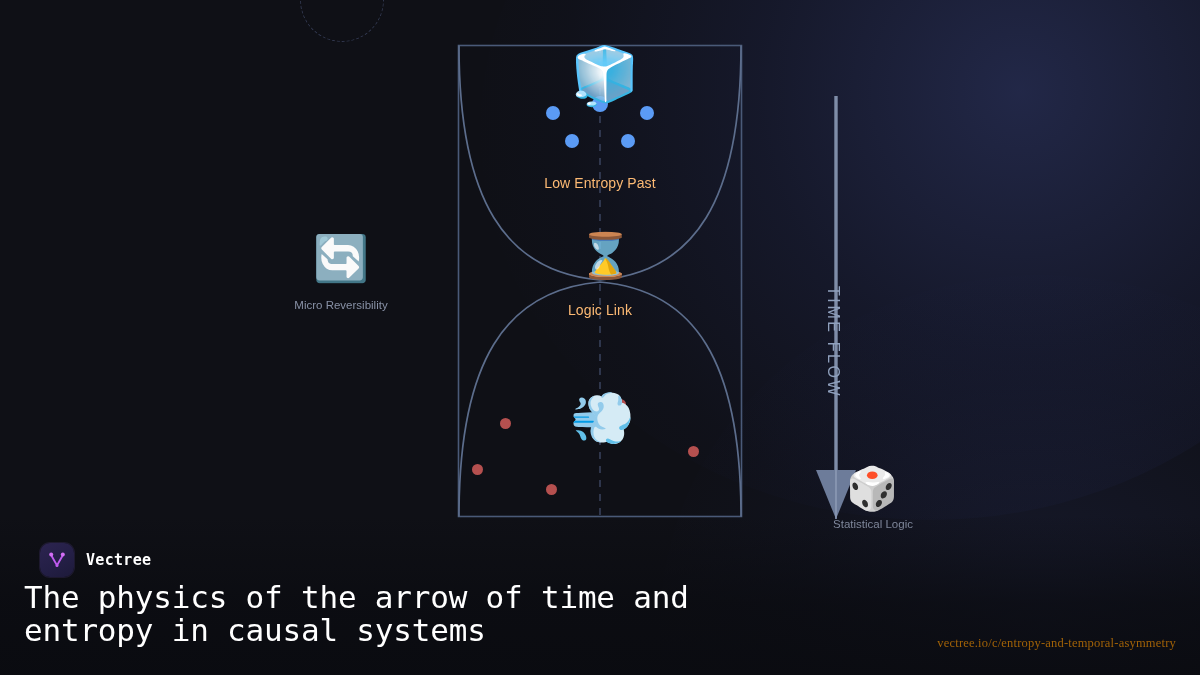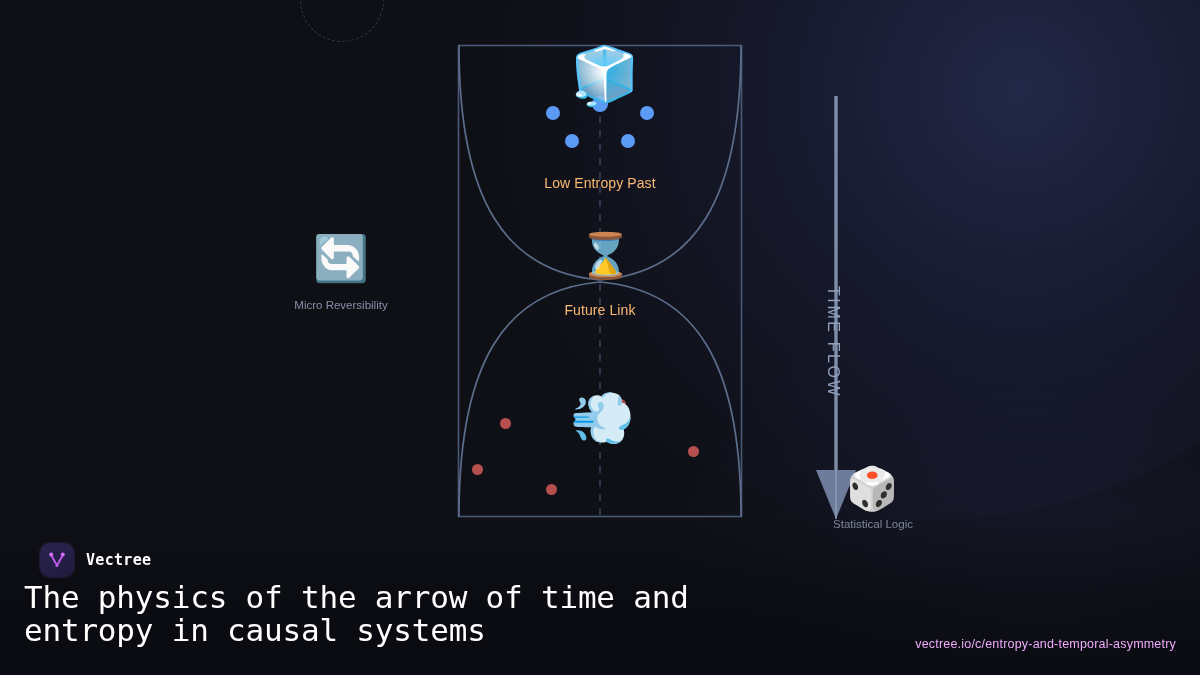--- a/index.html
+++ b/index.html
@@ -190,23 +190,23 @@
     font-weight: 400;
     line-height: 1.08;
     color: #ffffff;
     letter-spacing: -0.2px;
   }
 
   .url {
     position: absolute;
     right: 24px;
     bottom: 24px;
-    font-family: Liberation Sans, sans-serif;
+    font-family: Liberation Serif, serif;
     font-size: 12.5px;
-    color: #f0abfc;
+    color: #a16207;
     letter-spacing: 0.2px;
   }
 </style>
 </head>
 <body>
 
 <div id="stage">
 
   <div class="bg-glow-tr"></div>
   <div class="bg-glow-br"></div>
@@ -241,21 +241,21 @@
   <div class="particle hot" style="left:615px;top:399px;width:11px;height:11px;"></div>
 
   <div class="emoji" style="left:570px;top:48px;width:60px;font-size:56px;">🧊</div>
 
   <div class="emoji" style="left:578px;top:234px;width:44px;font-size:44px;">⌛</div>
 
   <div class="emoji" style="left:570px;top:392px;width:60px;font-size:52px;">💨</div>
 
   <div class="node-label" style="left:480px;top:175px;width:240px;">Low Entropy Past</div>
 
-  <div class="node-label" style="left:480px;top:302px;width:240px;">Future Link</div>
+  <div class="node-label" style="left:480px;top:302px;width:240px;">Logic Link</div>
 
 
   <div class="side-node" style="left:266px;top:236px;width:150px;">
     <div class="emoji" style="position:relative;left:0;top:0;width:150px;font-size:45px;">🔄</div>
     <div class="side-label">Micro Reversibility</div>
   </div>
 
   <div class="time-axis-label">TIME FLOW</div>
 
   <div class="stat-node">

